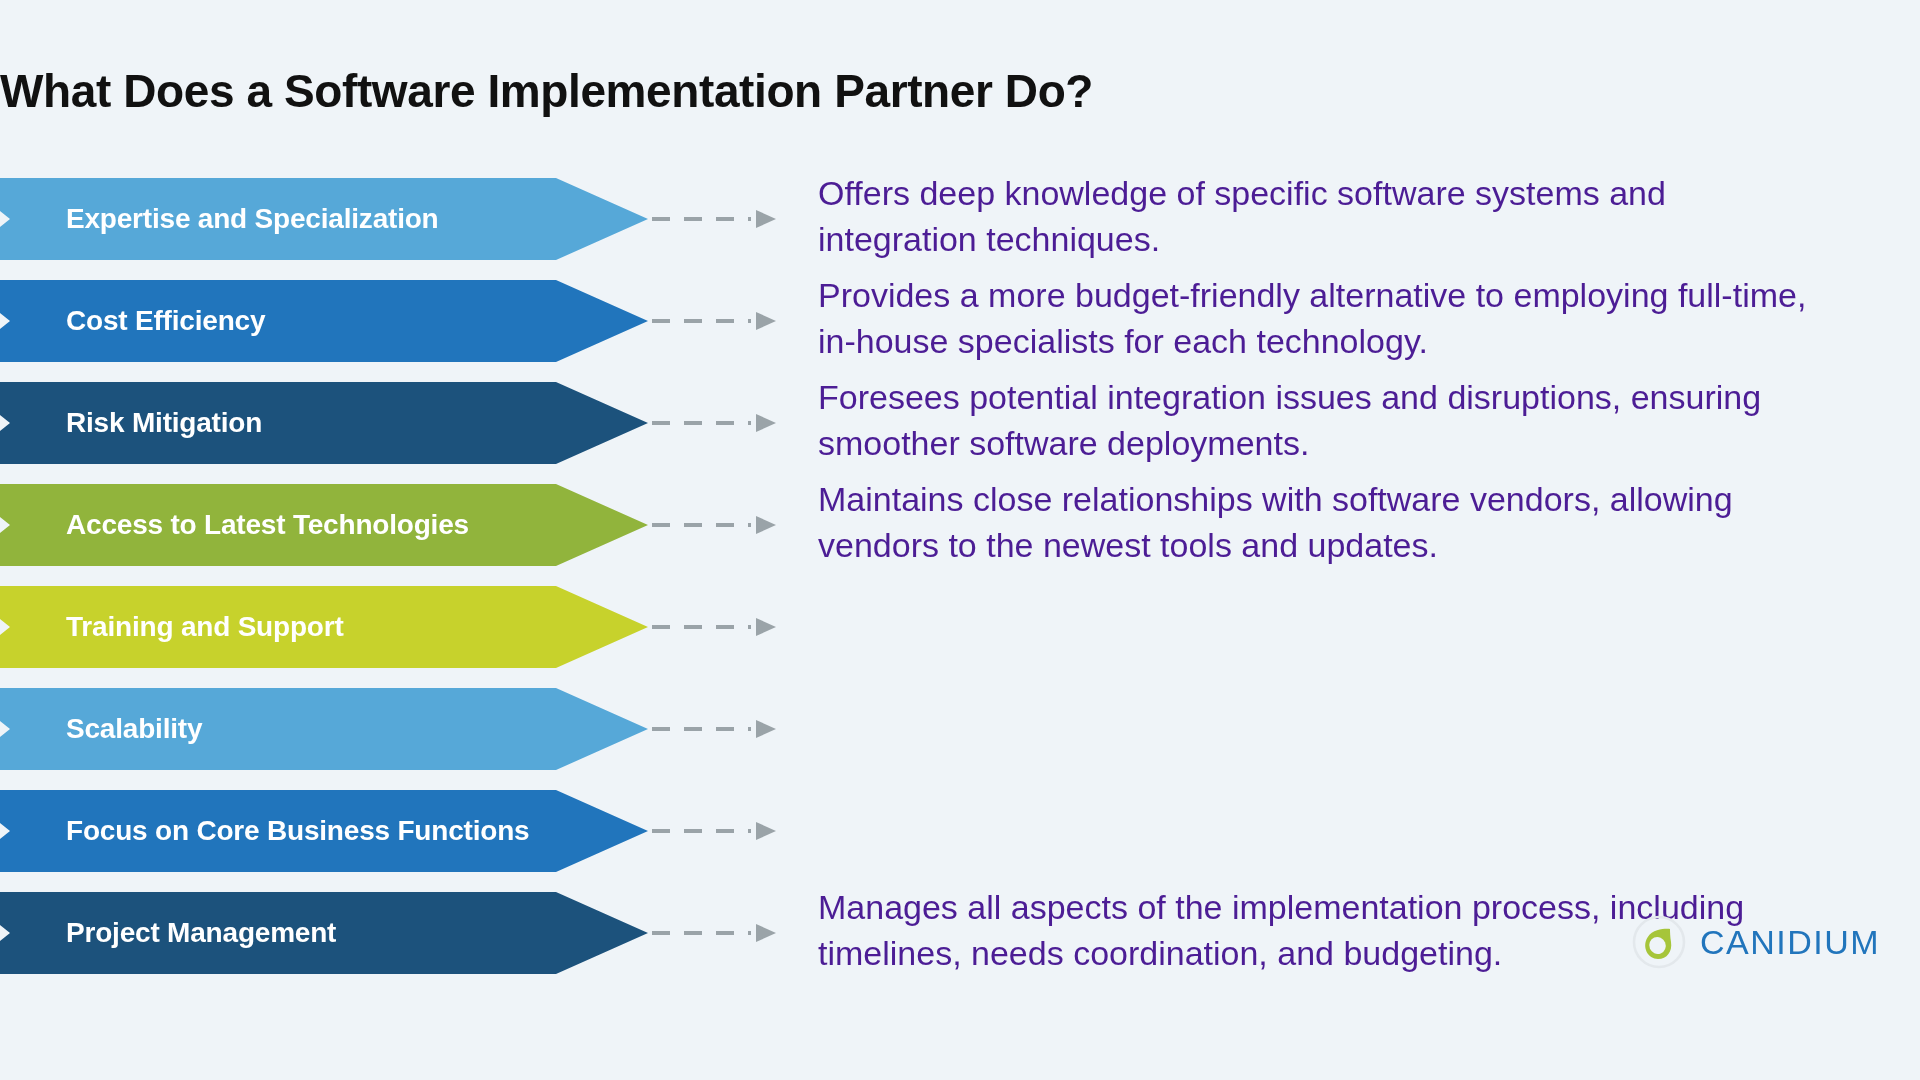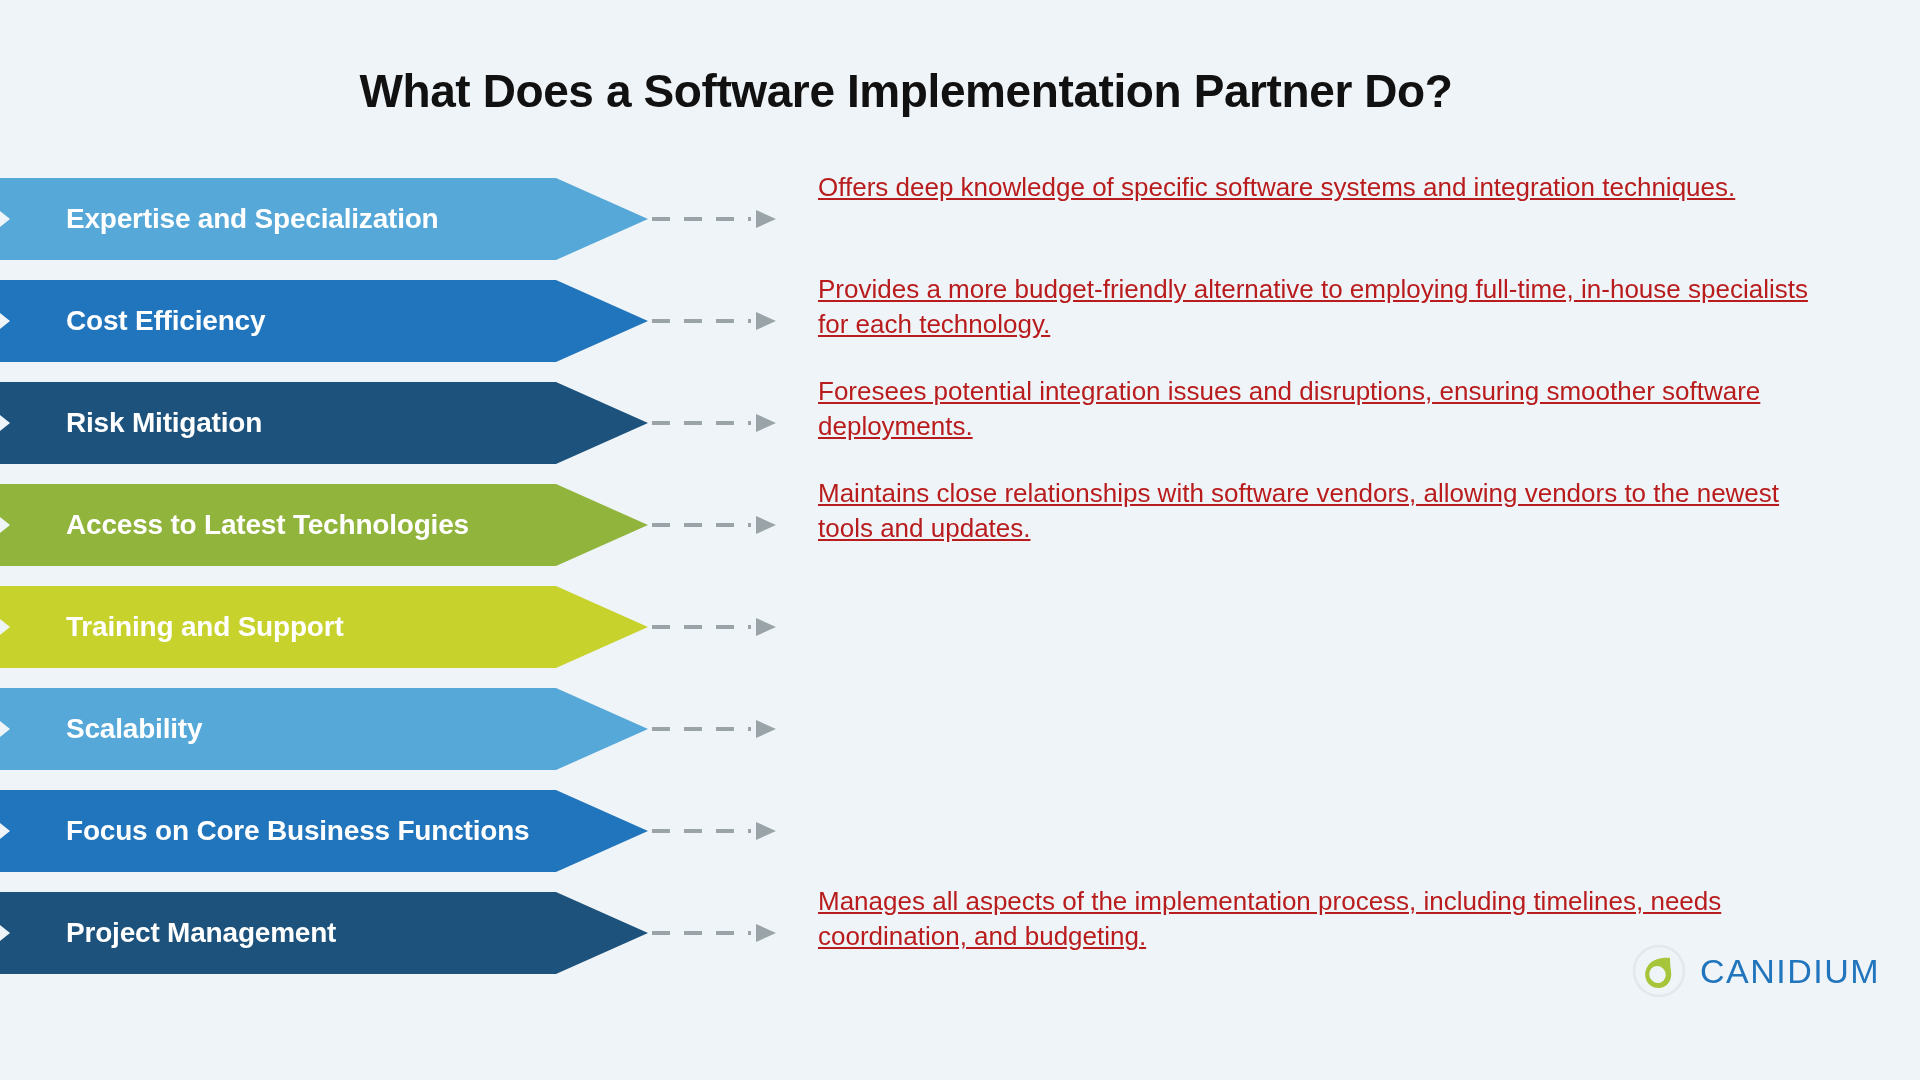--- a/index.html
+++ b/index.html
@@ -15,21 +15,21 @@
     font-family: "Liberation Sans", sans-serif;
     position: relative;
   }
 
   
   .title {
     position: absolute;
     top: 64px;
     left: 0;
     width: 1812px;
-    text-align: center;
+    text-align: left;
     font-size: 46px;
     font-weight: bold;
     color: #111111;
     letter-spacing: -0.4px;
   }
 
   
   .rows {
     position: absolute;
     top: 178px;
@@ -86,31 +86,30 @@
   }
 
   .connector svg { display: block; }
 
   
   .desc {
     position: absolute;
     left: 818px;
     top: -8px;
     width: 1010px;
-    font-size: 26px;
+    font-size: 34px;
     line-height: 1.36;
-    color: #b91c1c;
-    text-decoration: underline;
+    color: #4c1d95;
   }
 
   
   .logo {
     position: absolute;
     left: 1632px;
-    top: 944px;
+    top: 915px;
     display: flex;
     align-items: center;
     gap: 14px;
   }
 
   .logo-mark {
     width: 54px;
     height: 54px;
     position: relative;
   }

